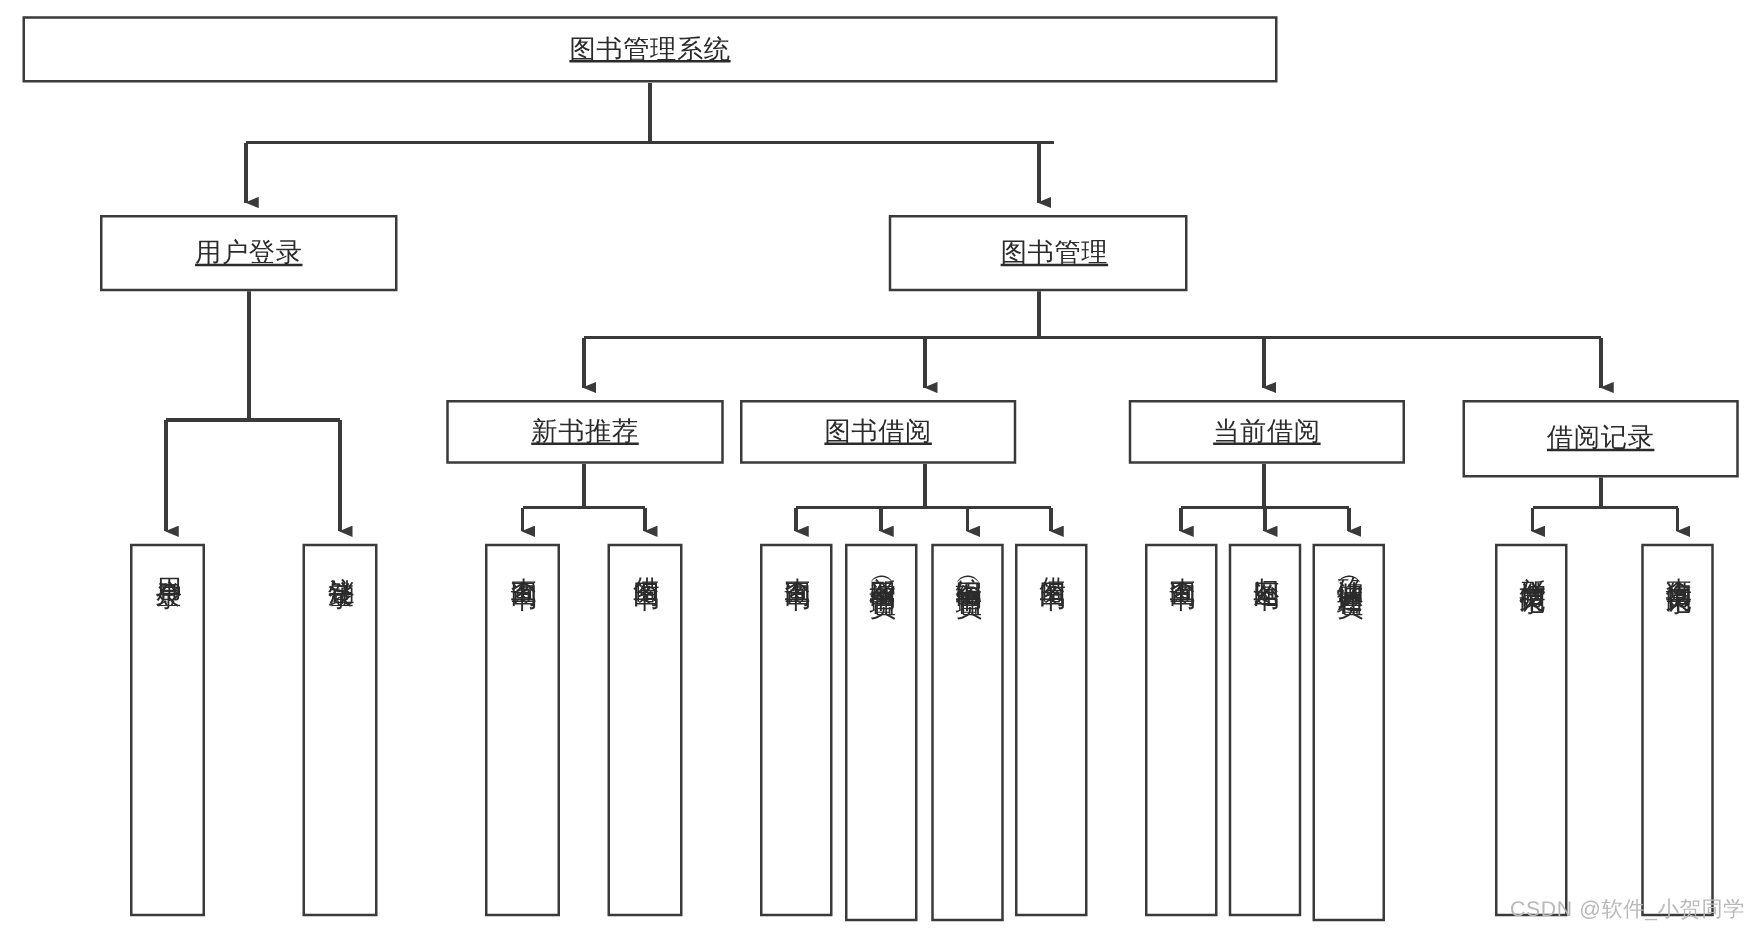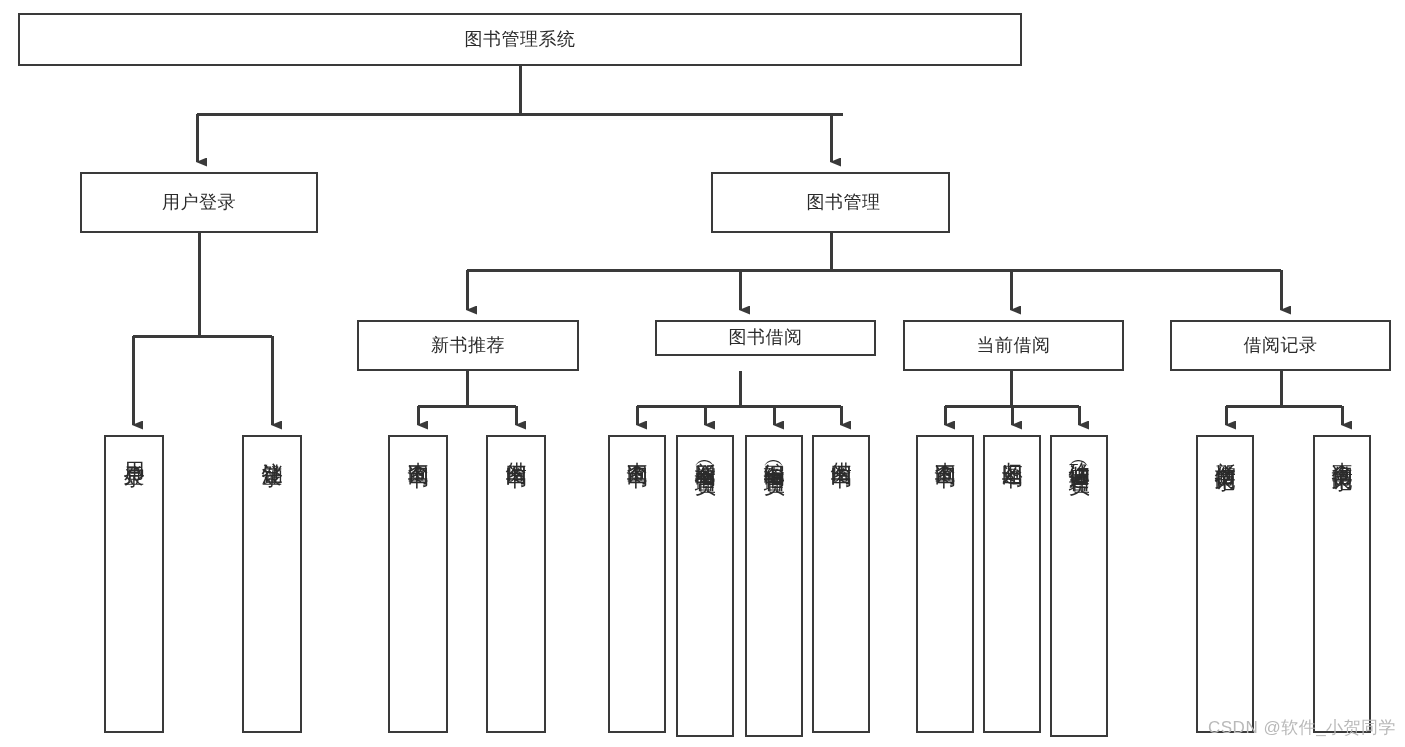--- a/index.html
+++ b/index.html
@@ -35,22 +35,23 @@
     justify-content: center;
     color: #2b2b2b;
   }
   .node-label {
     display: block;
     text-align: center;
     letter-spacing: 0.5px;
     white-space: nowrap;
   }
   .node.horizontal .node-label {
-    font-size: 18px;
+    font-size: 21px;
     line-height: 1.1;
+    text-decoration: underline;
   }
   .node.vertical {
     align-items: flex-start;
     padding-top: 8px;
   }
   .node.vertical .node-label {
     writing-mode: vertical-rl;
     text-orientation: upright;
     font-size: 21px;
     line-height: 1.35;
@@ -129,27 +130,27 @@
   <div class="node horizontal" style="left: 80px; top: 172px; width: 238px; height: 61px;">
     <span class="node-label">用户登录</span>
   </div>
   <div class="node horizontal" style="left: 711px; top: 172px; width: 239px; height: 61px; padding-left: 26px;">
     <span class="node-label">图书管理</span>
   </div>
 
   <div class="node horizontal" style="left: 357px; top: 320px; width: 222px; height: 51px; align-items: center;">
     <span class="node-label">新书推荐</span>
   </div>
-  <div class="node horizontal" style="left: 655px; top: 320px; width: 221px; height: 36px;">
+  <div class="node horizontal" style="left: 592px; top: 320px; width: 221px; height: 51px;">
     <span class="node-label">图书借阅</span>
   </div>
   <div class="node horizontal" style="left: 903px; top: 320px; width: 221px; height: 51px;">
     <span class="node-label">当前借阅</span>
   </div>
-  <div class="node horizontal" style="left: 1170px; top: 320px; width: 221px; height: 51px;">
+  <div class="node horizontal" style="left: 1170px; top: 320px; width: 221px; height: 62px;">
     <span class="node-label">借阅记录</span>
   </div>
 
   <div class="node vertical" style="left: 104px; top: 435px; width: 60px; height: 298px;">
     <span class="node-label">用户登录</span>
   </div>
   <div class="node vertical" style="left: 242px; top: 435px; width: 60px; height: 298px;">
     <span class="node-label">注销登录</span>
   </div>
   <div class="node vertical" style="left: 388px; top: 435px; width: 60px; height: 298px;">

